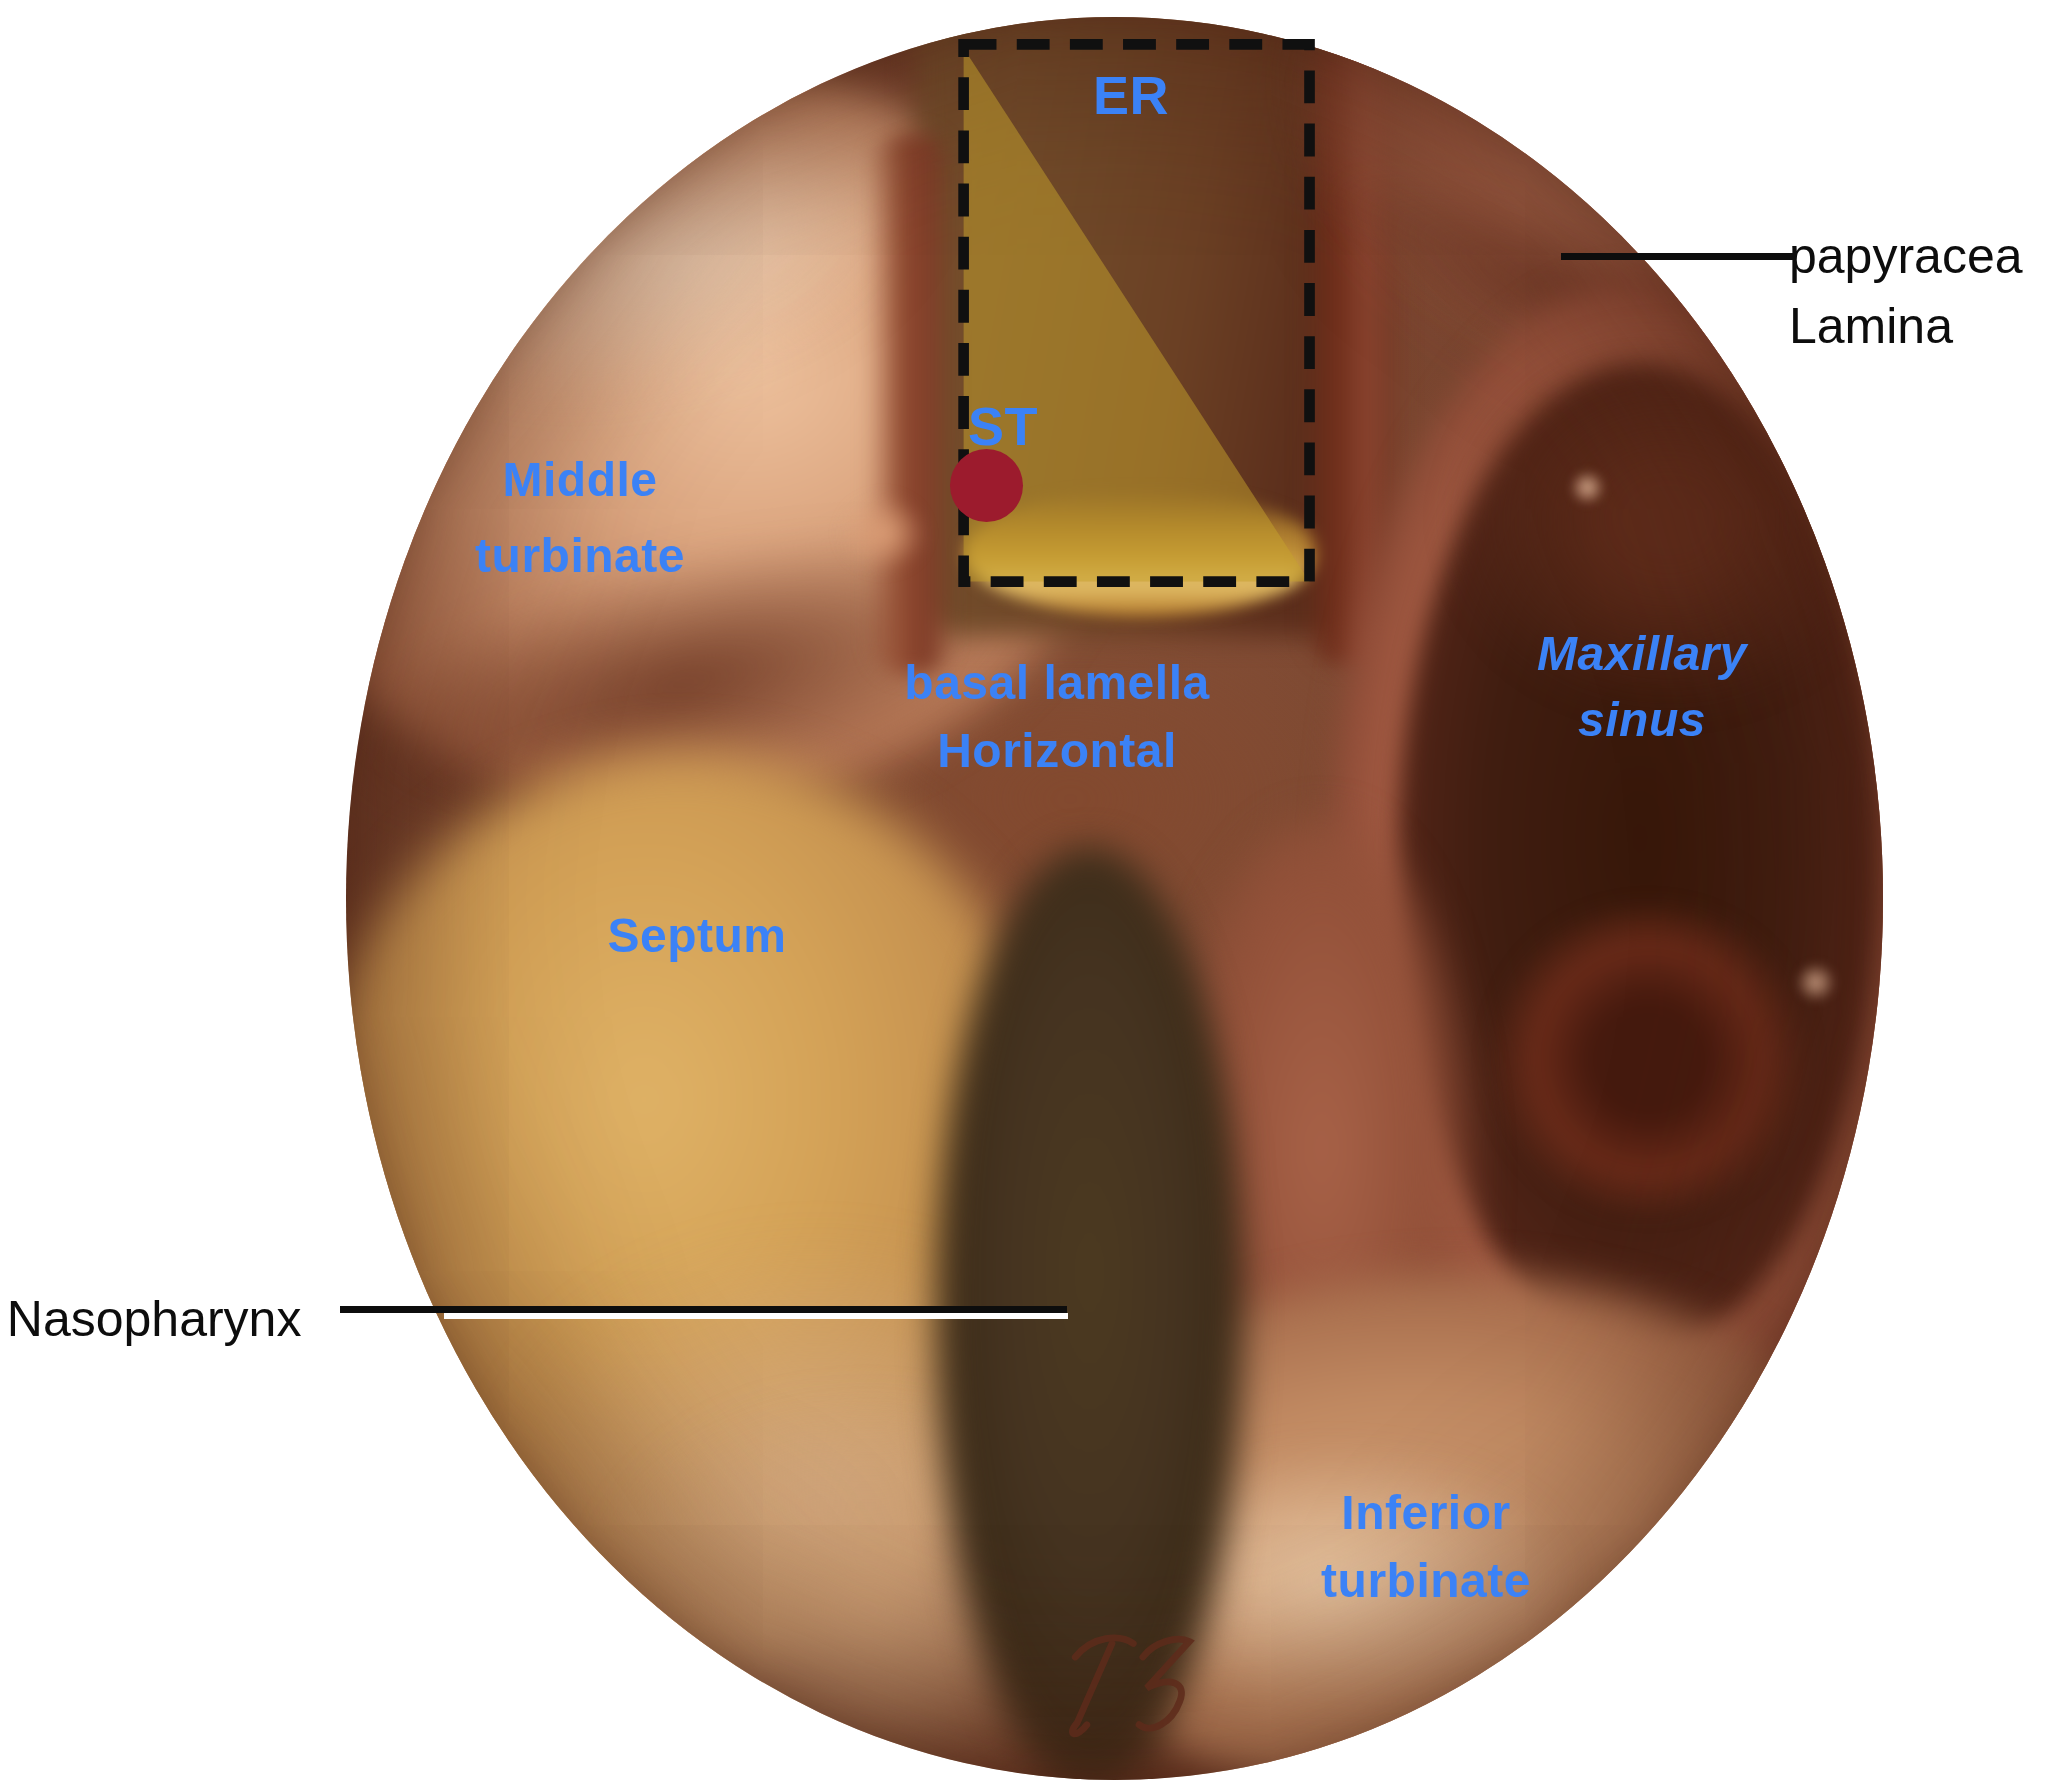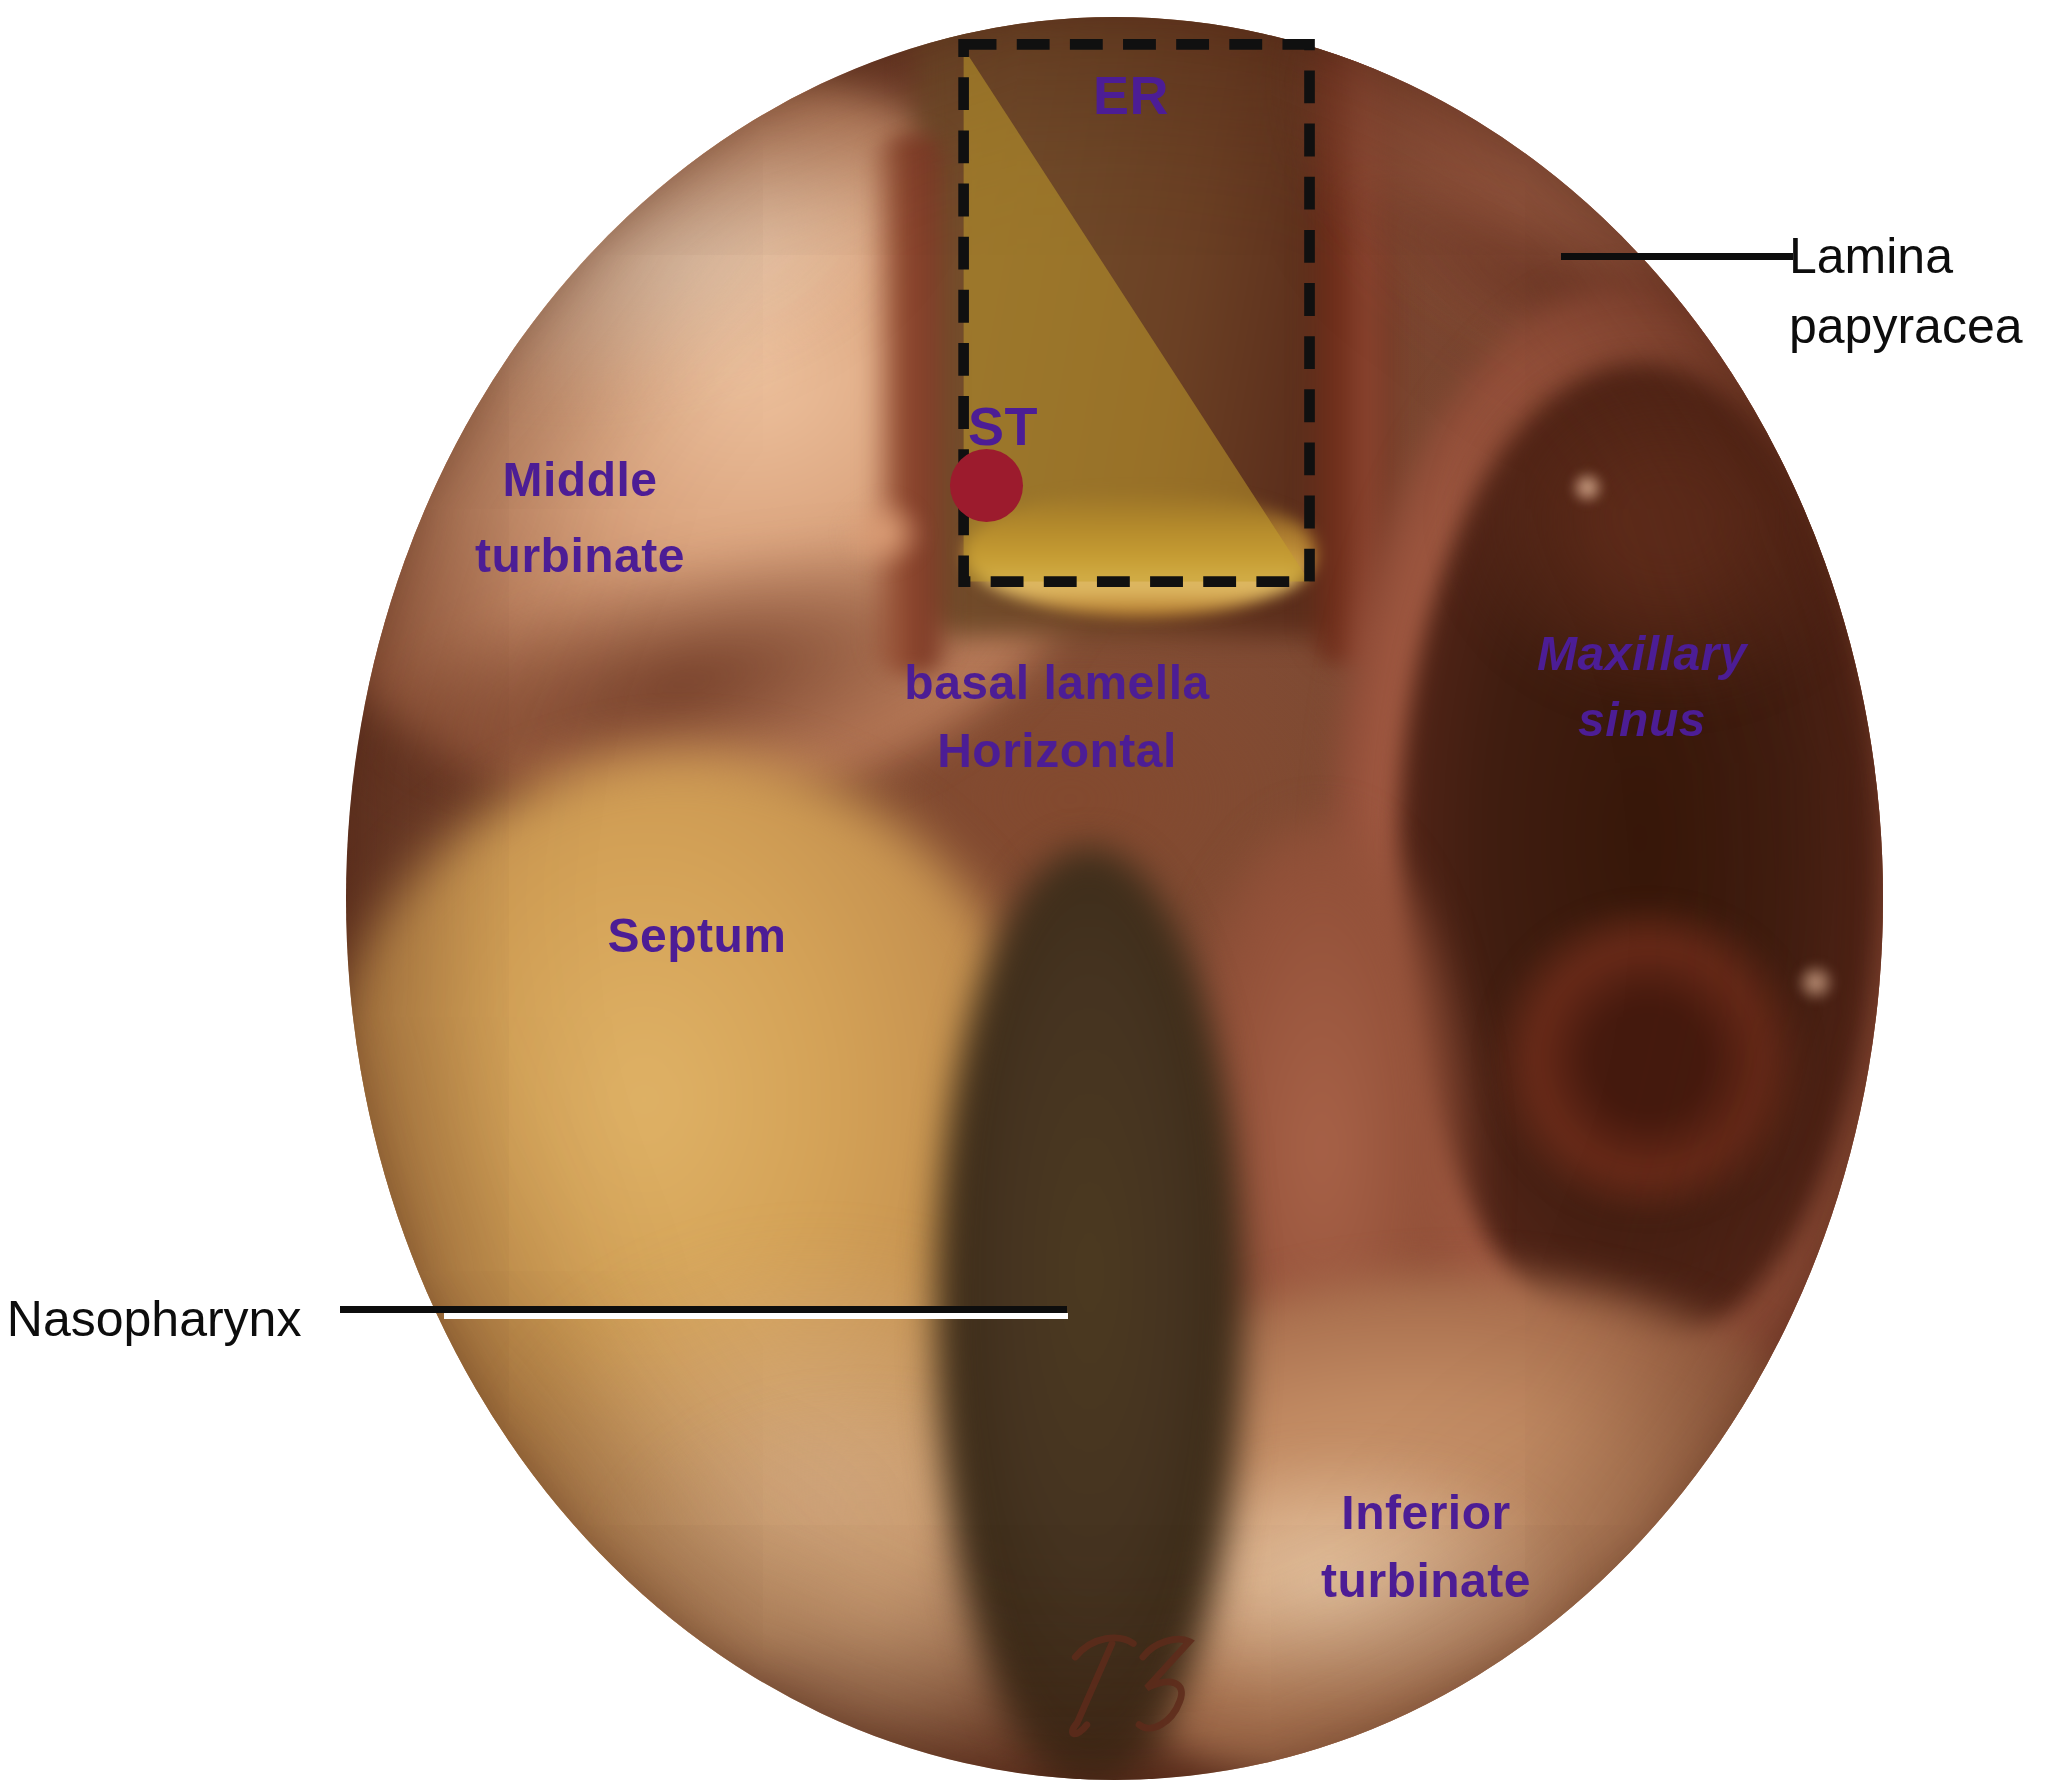--- a/index.html
+++ b/index.html
@@ -65,21 +65,21 @@
     background:radial-gradient(ellipse, rgba(236,205,170,0.85) 0%, rgba(236,205,170,0) 70%); filter:blur(17.4px); }
   .naso-channel { left:589px; top:830px; width:309px; height:946px;
     background:radial-gradient(ellipse at 50% 45%, #4c3a20 0%, #453320 40%, #3b2b18 65%, rgba(60,40,25,0) 88%); filter:blur(17.4px); }
   .vignette     { left:0; top:0; width:100%; height:100%; border-radius:50%;
     box-shadow: inset 0 0 174px 58px rgba(70,30,18,0.45), inset 0 0 39px rgba(70,30,18,0.3); }
 
   
   #er-box-svg { position:absolute; left:950px; top:27px; }
   #st-dot { position:absolute; left:950px; top:449px; width:73px; height:73px; border-radius:50%; }
 
-  .lbl { position:absolute; transform:translate(-50%,-50%); color:#4c1d95; font-weight:bold;
+  .lbl { position:absolute; transform:translate(-50%,-50%); color:#3b82f6; font-weight:bold;
          font-size:48px; line-height:60px; text-align:center; white-space:nowrap; letter-spacing:0.5px; }
   .lbl span { display:block;margin-top:8px; }
   .lbl-dark { position:absolute; color:#0d0d0d; font-weight:normal; font-size:50px; line-height:70px;
               text-align:left; white-space:nowrap; }
   .lbl-dark span { display:block; }
 
   #lbl-er     { left:1131px; top:95px;  font-size:54px; }
   #lbl-st     { left:1003px; top:426px; font-size:54px; }
   #lbl-mt     { left:580px;  top:514px; line-height:68px; }
   #lbl-hbl    { left:1057px; top:713px; }
@@ -150,22 +150,22 @@
     <span>Maxillary</span>
     <span>sinus</span>
   </div>
   <div class="lbl" id="lbl-septum">Septum</div>
   <div class="lbl" id="lbl-inf">
     <span>Inferior</span>
     <span>turbinate</span>
   </div>
 
   <div class="lbl-dark" id="lbl-lamina">
+    <span>papyracea</span>
     <span>Lamina</span>
-    <span>papyracea</span>
   </div>
   <div class="leader" id="lamina-line"></div>
 
   <div class="lbl-dark" id="lbl-naso">Nasopharynx</div>
   <div class="leader" id="naso-line-black"></div>
   <div class="leader" id="naso-line-white"></div>
 
   <svg id="signature" width="145" height="118" viewBox="0 0 150 122" aria-label="DS">
     <g fill="none" stroke="#5e2b1b" stroke-width="7" stroke-linecap="round">
       <path d="M34,100 C24,114 12,112 24,98 L60,16"></path>

